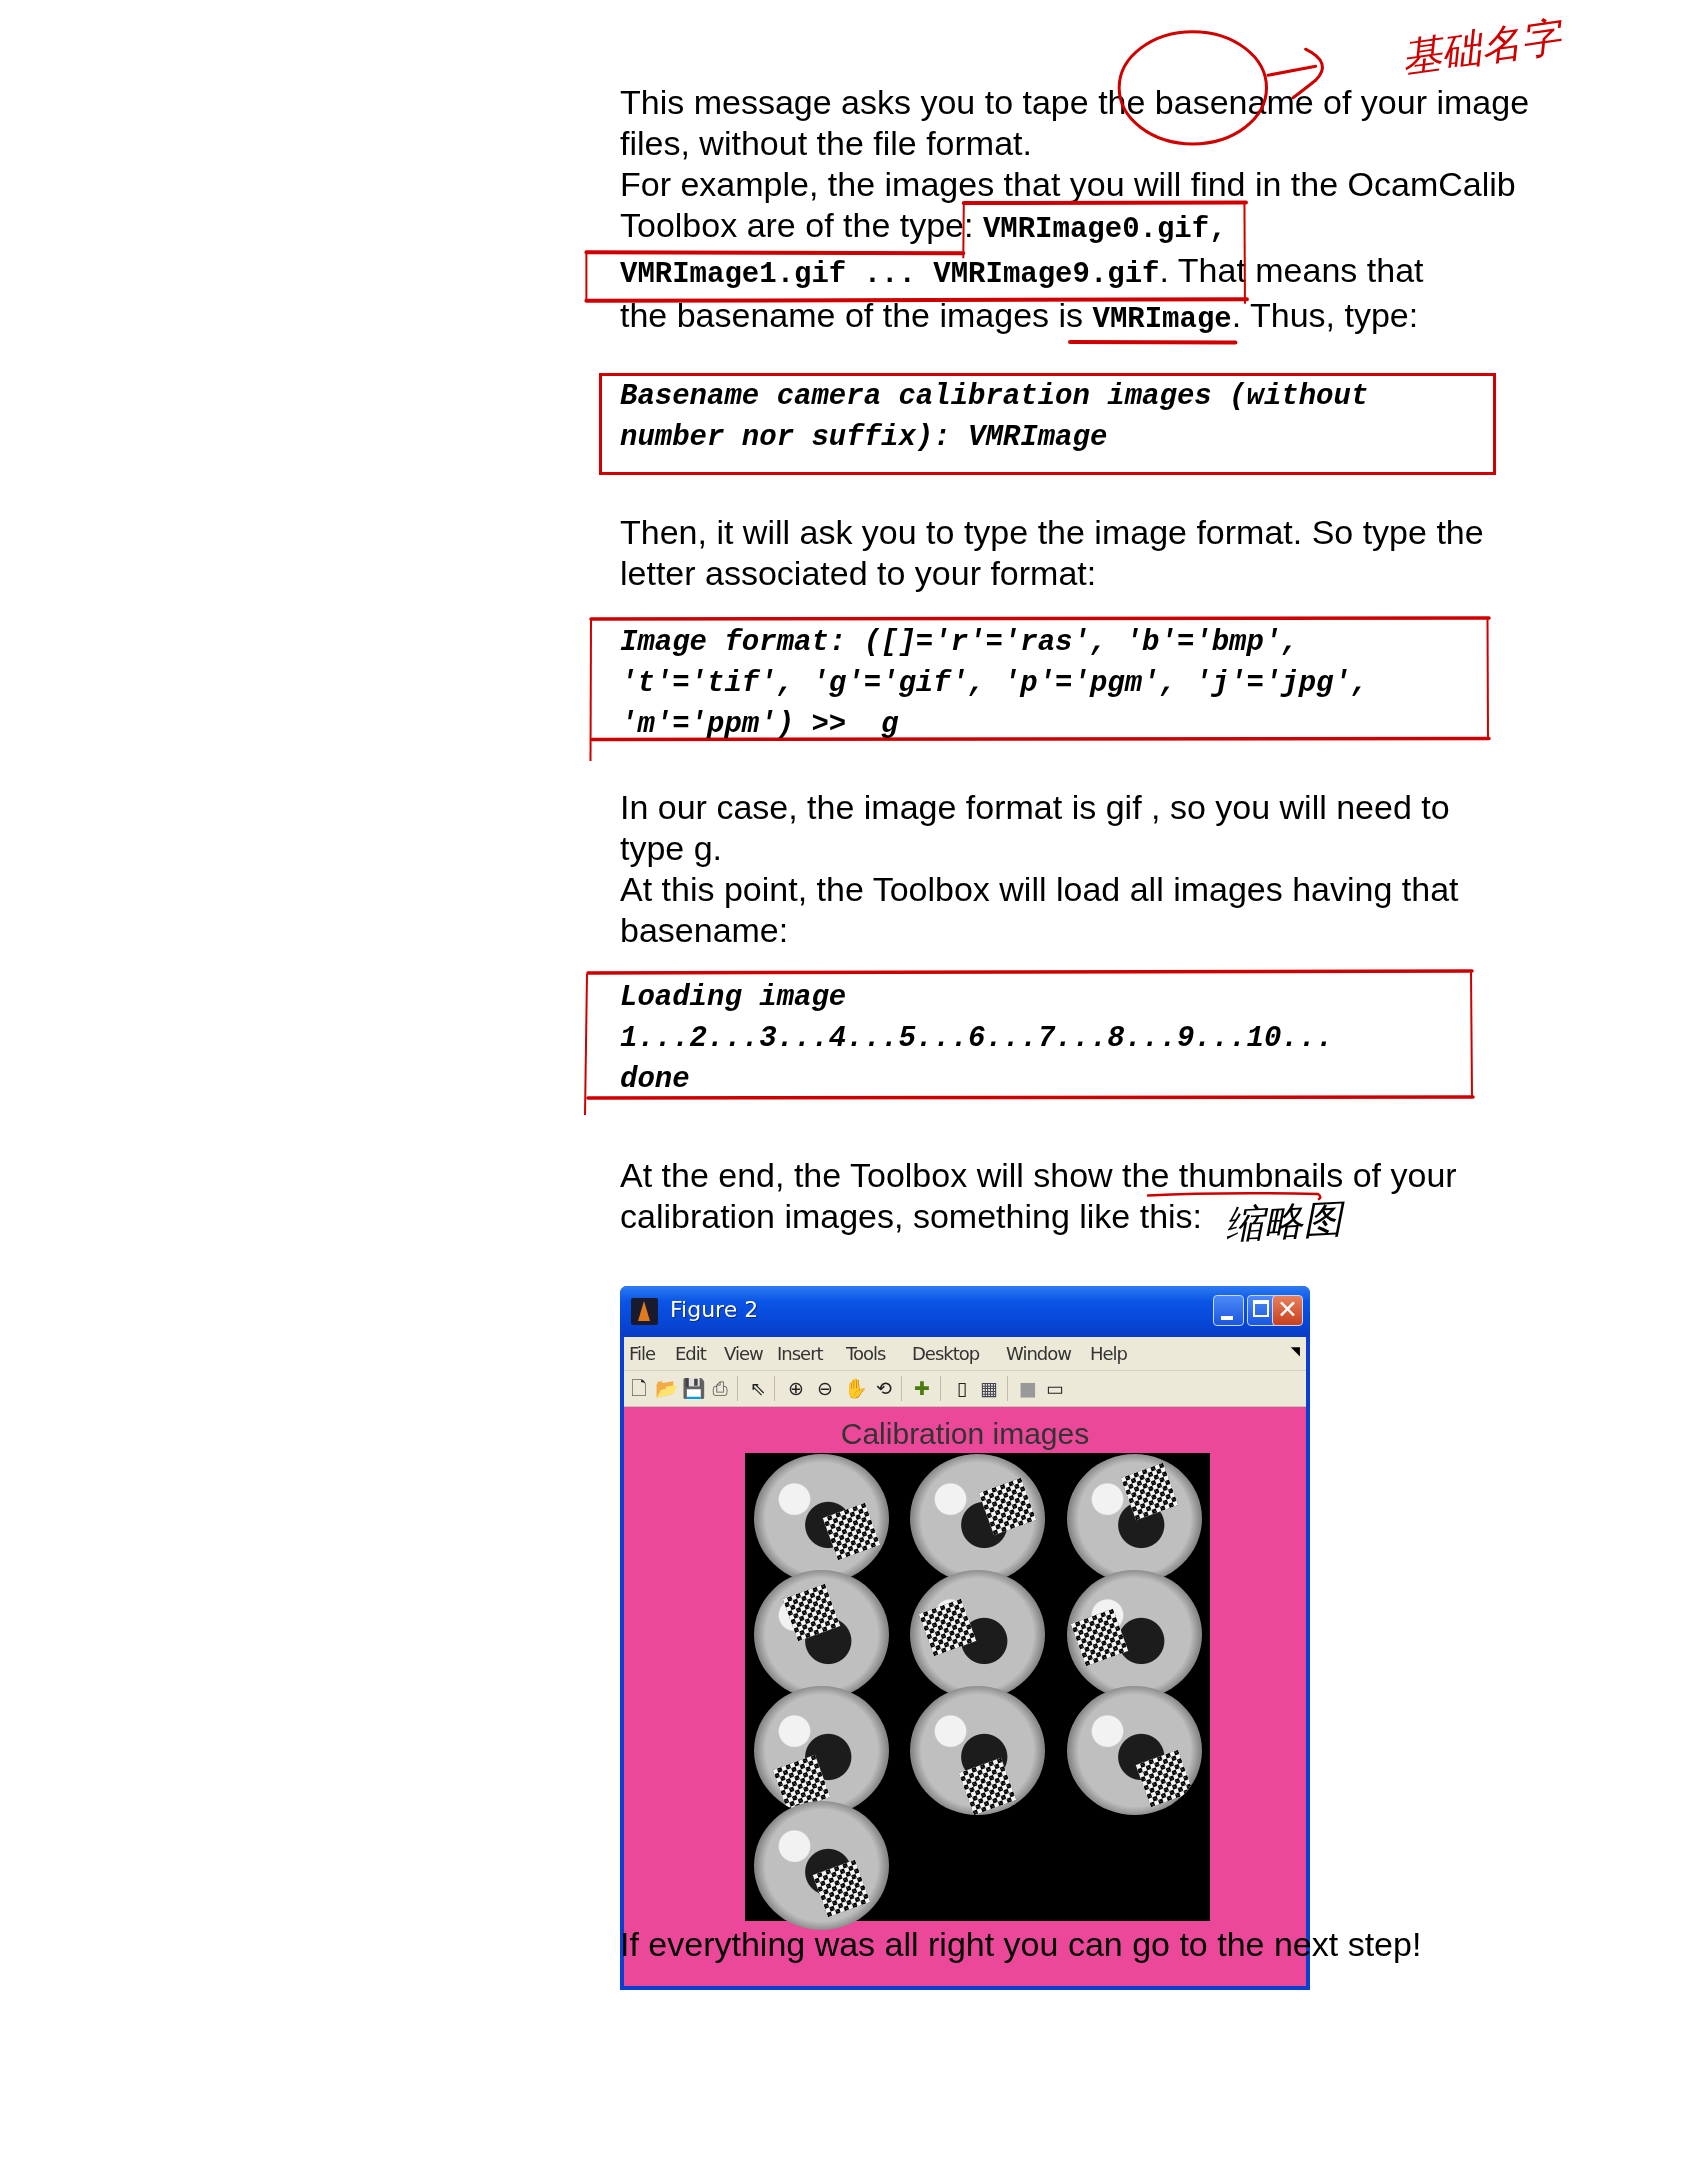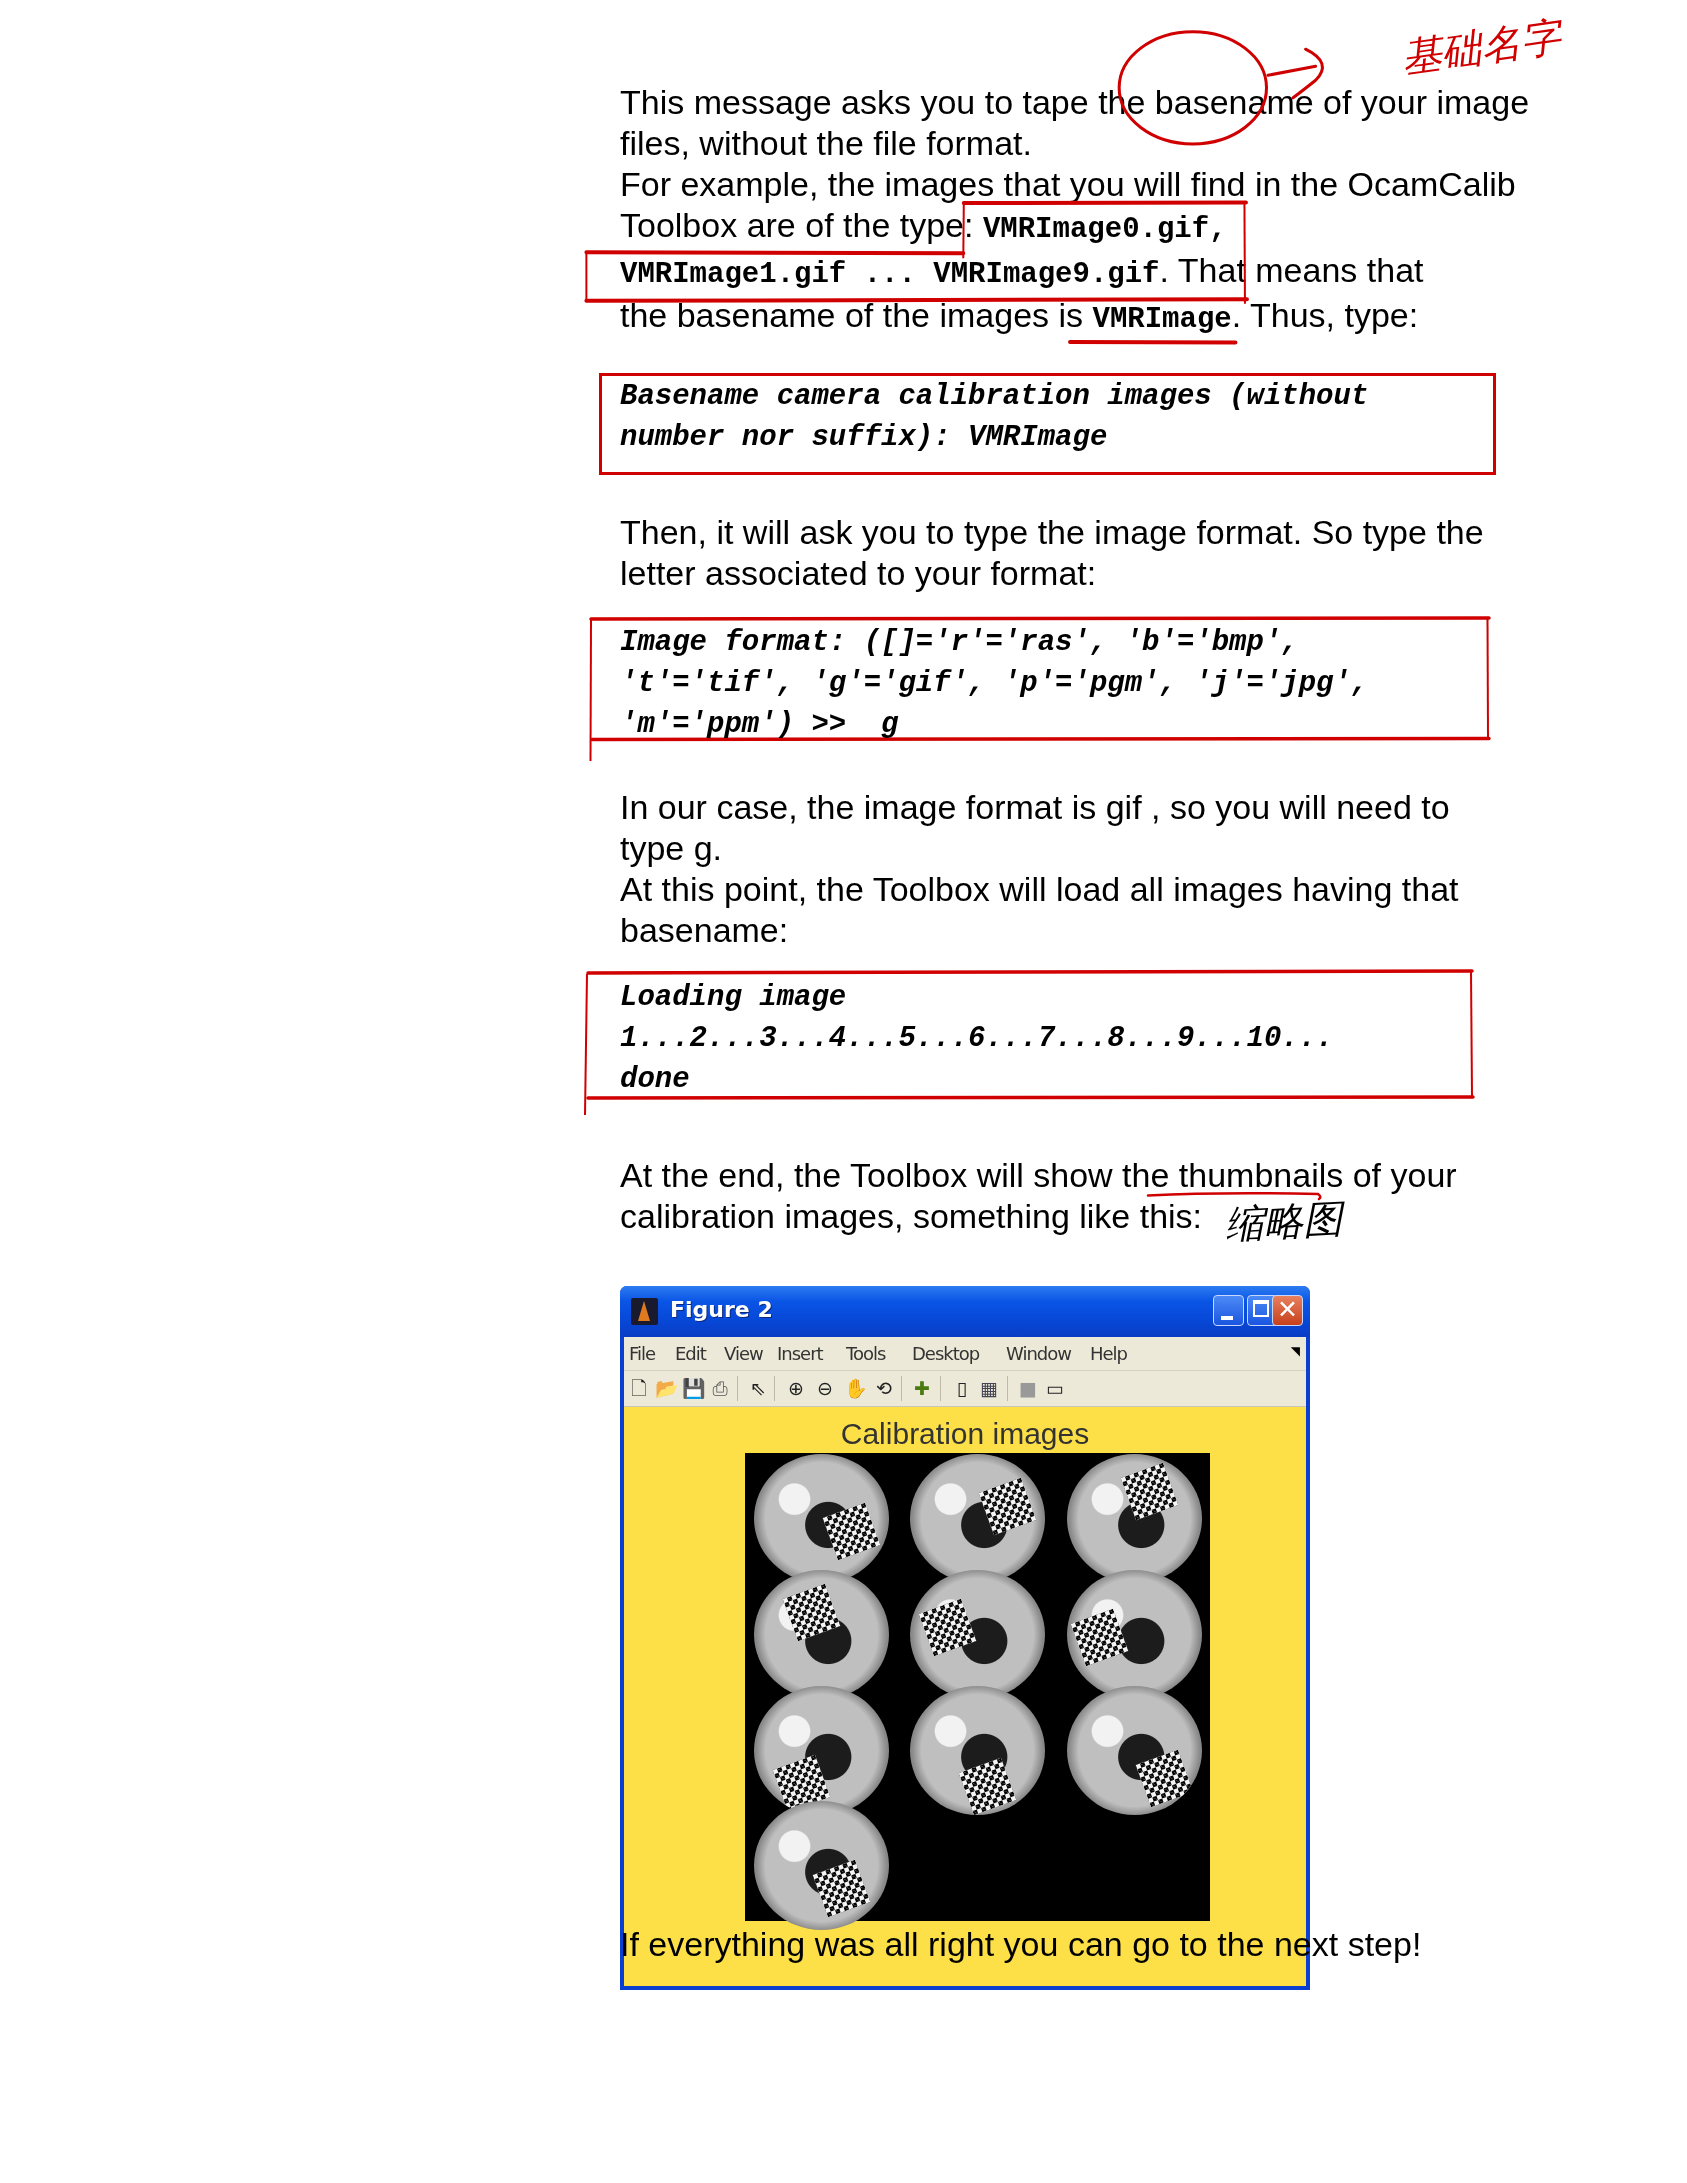--- a/index.html
+++ b/index.html
@@ -41,37 +41,37 @@
     position: absolute; left: 11px; top: 12px; width: 27px; height: 27px;
     background: #1a1a2e; border-radius: 2px;
   }
   .title-icon::after {
     content: ""; position: absolute; left: 7px; top: 3px; width: 0; height: 0;
     border-left: 6px solid transparent; border-right: 6px solid transparent;
     border-bottom: 20px solid #e07a1e;
   }
   .title-text {
     position: absolute; left: 50px; top: 11px; font-family: "DejaVu Sans", sans-serif;
-    font-weight: bold; font-size: 22px; color: #fff; text-shadow: 1px 1px 0 #0a2a80;
+    font-weight: normal; font-size: 22px; color: #fff; text-shadow: 1px 1px 0 #0a2a80;
   }
   .cap-btn {
     position: absolute; top: 9px; width: 31px; height: 31px; border: 1.5px solid #c8d8ff;
     border-radius: 4px; box-sizing: border-box;
     background: linear-gradient(#4d8af6, #1a56e0);
   }
   .cap-btn.close { background: linear-gradient(#e8805e, #c8401c); }
   .btn-min::after { content: ""; position: absolute; left: 7px; bottom: 5px; width: 12px; height: 4px; background: #fff; }
   .btn-max::after { content: ""; position: absolute; left: 5px; top: 4px; width: 16px; height: 17px; border: 2px solid #fff; border-top-width: 4px; box-sizing: border-box; }
   .btn-close-x {
     position: absolute; left: 0; top: 0; width: 100%; height: 100%;
     color: #fff; font-family: "DejaVu Sans", sans-serif; font-weight: bold; font-size: 25px;
     line-height: 28px; text-align: center;
   }
   .client {
-    position: absolute; left: 4px; top: 51px; right: 4px; bottom: 4px; background: #fde047; text-decoration: underline;
+    position: absolute; left: 4px; top: 51px; right: 4px; bottom: 4px; background: #ec4899; text-decoration: underline;
   }
   .menubar {
     position: absolute; left: 0; top: 0; width: 100%; height: 33px; background: #ece9d8;
     border-bottom: 1px solid #d6d2c2;
   }
   .menu-item {
     position: absolute; top: 6px; font-family: "DejaVu Sans", sans-serif; font-size: 18px;
     color: #333; letter-spacing: -1px;
   }
   .menu-chevron { position: absolute; right: 6px; top: 7px; font-size: 12px; color: #000; }

